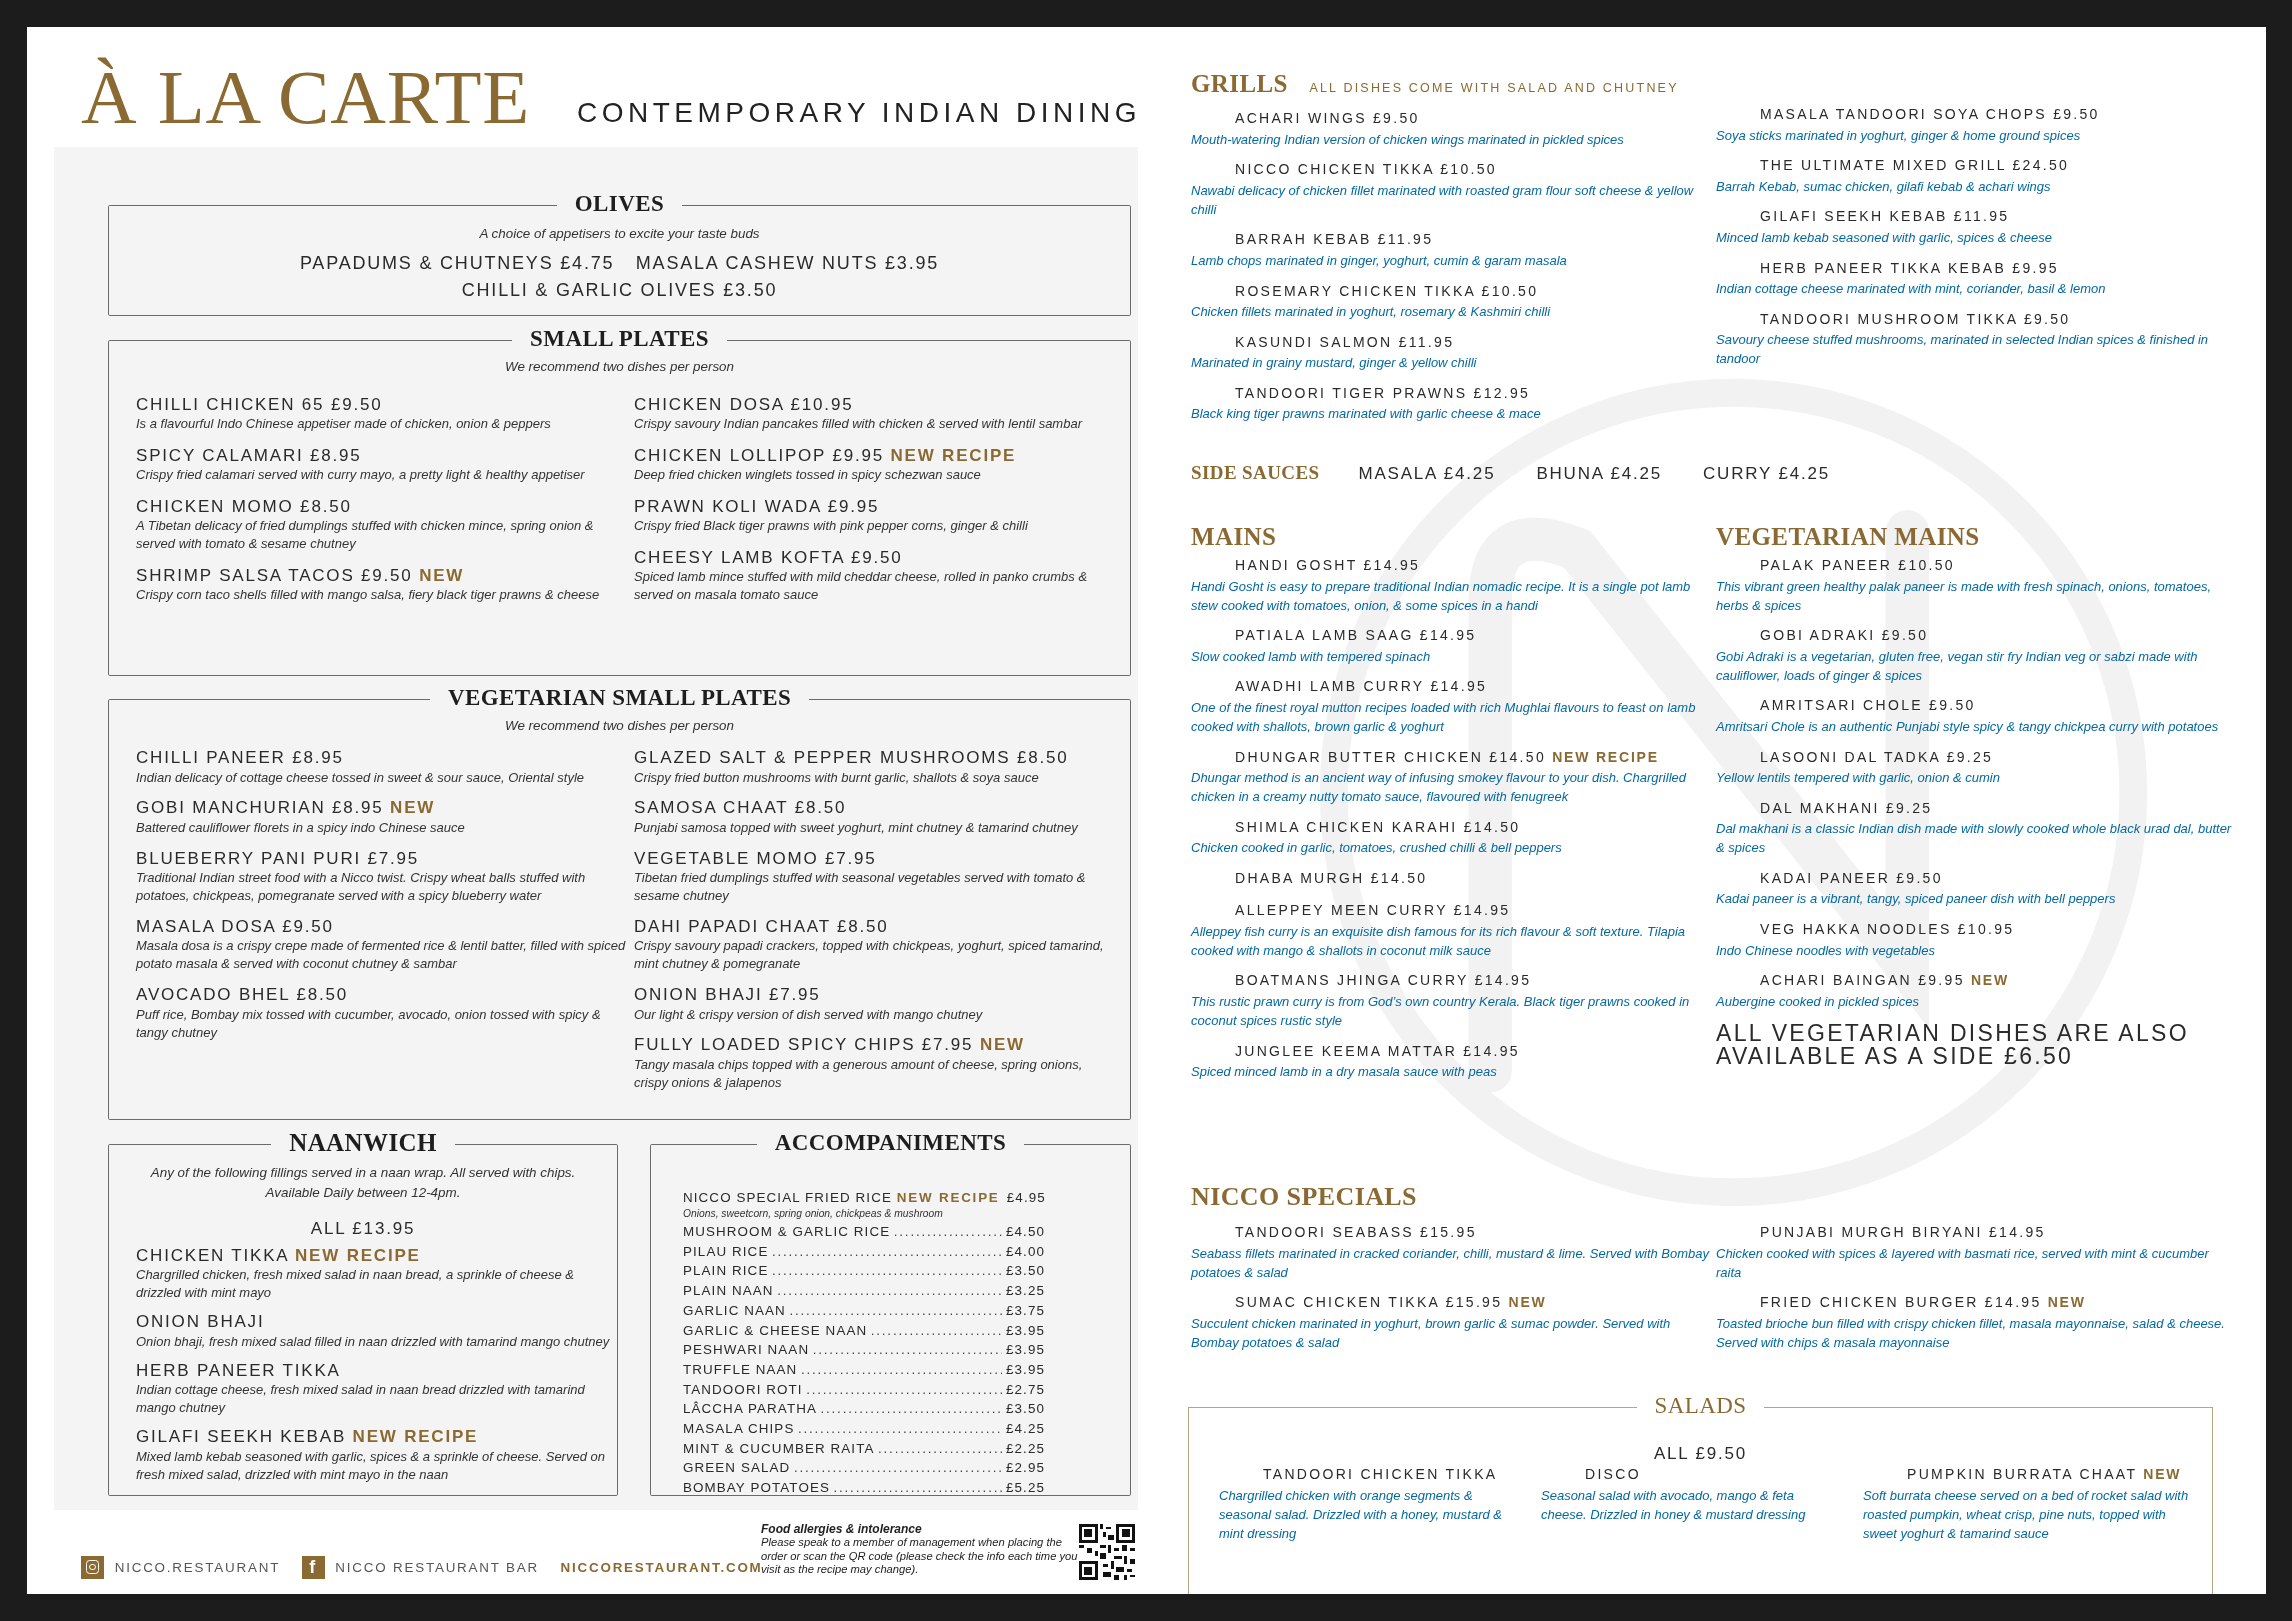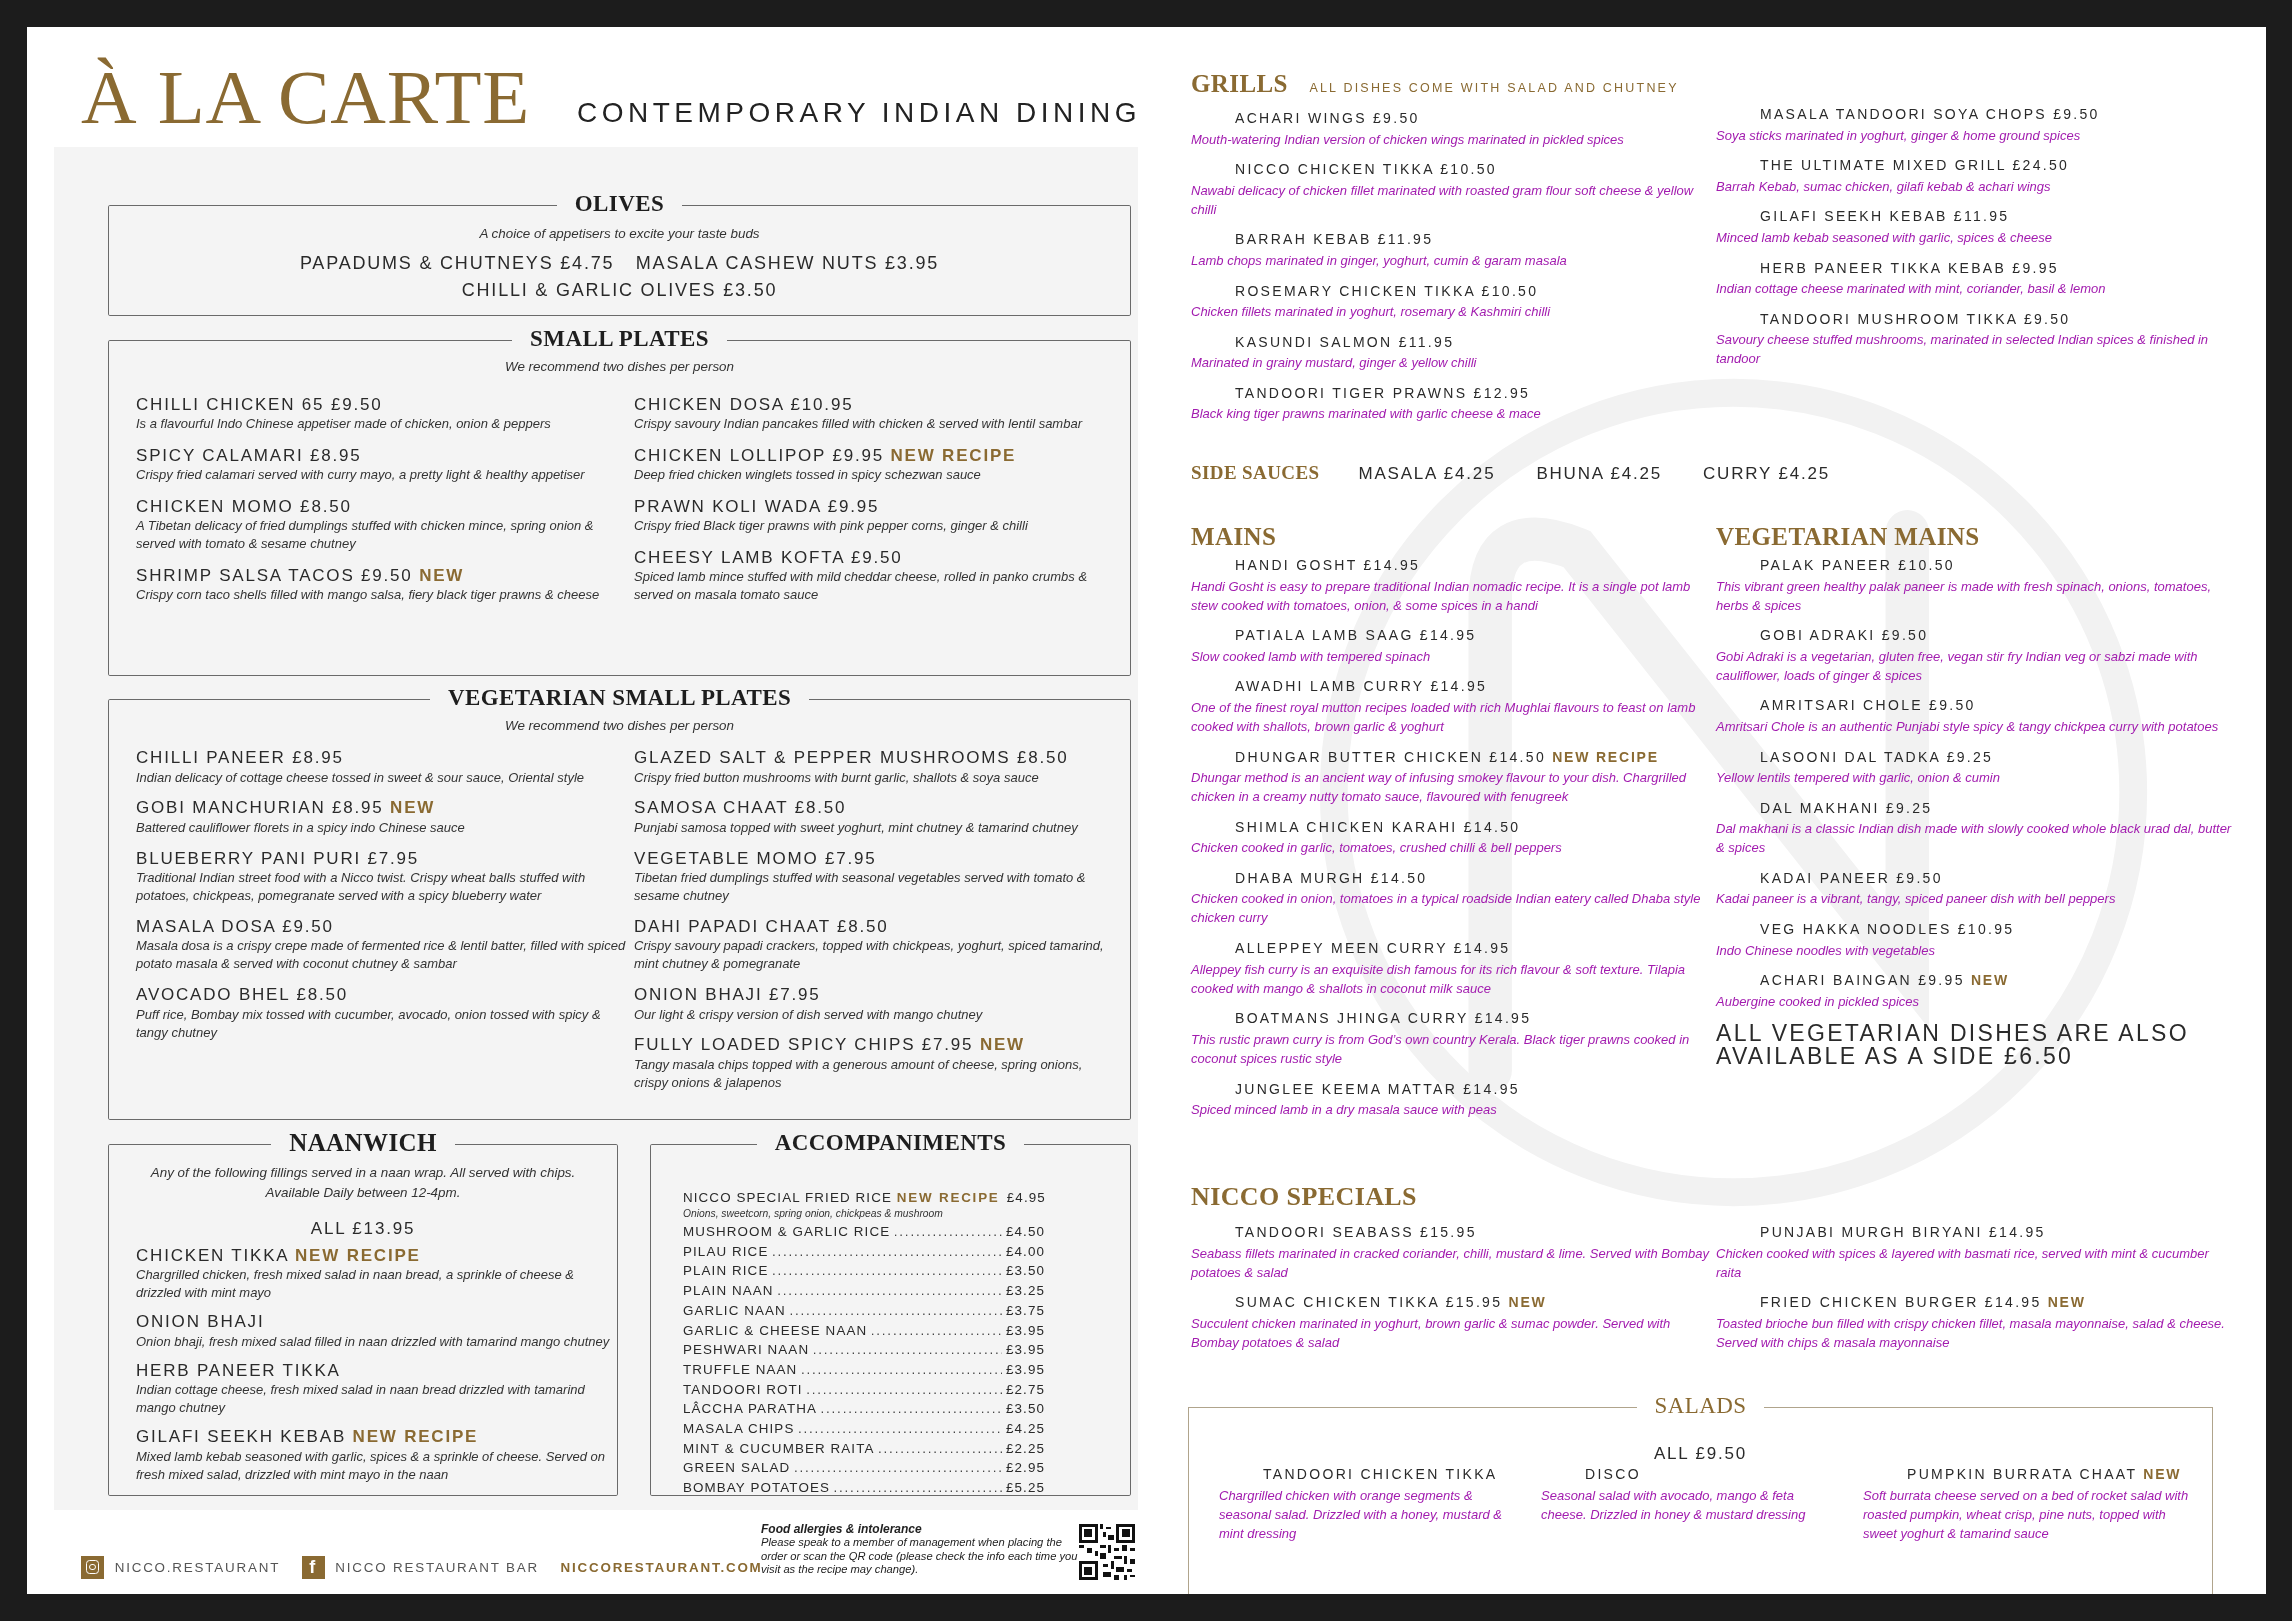--- a/index.html
+++ b/index.html
@@ -77,21 +77,21 @@
 
   .allergy { position: absolute; left: 734px; top: 1496px; width: 322px; font-style: italic; font-size: 11.2px; line-height: 13.4px; color: #222; }
   .allergy .h { font-weight: bold; font-size: 12px; }
   .qr { position: absolute; left: 1052px; top: 1497px; width: 56px; height: 56px; }
 
   
   .watermark { position: absolute; left: 1272px; top: 331px; width: 869px; height: 869px; }
 
   .sec-title { font-family: "Liberation Serif", serif; font-weight: bold; color: #8a6a32; font-size: 25px; letter-spacing: 0.4px; }
   .r-name { font-size: 14px; letter-spacing: 2.3px; color: #2a2a2a; line-height: 21.5px; margin-left: 44px; }
-  .r-desc { font-style: italic; font-size: 13px; color: #a21caf; line-height: 19px; }
+  .r-desc { font-style: italic; font-size: 13px; color: #0369a1; line-height: 19px; }
   .r-entry { margin-bottom: 10.7px; }
 
   .grills-head { position: absolute; left: 1164px; top: 43px; display: flex; align-items: baseline; }
   .grills-head .sub { font-size: 12.5px; letter-spacing: 2.2px; color: #8a6a32; margin-left: 21.5px; }
 
   .grills-l { position: absolute; left: 1164px; top: 81px; width: 519px; }
   .grills-r { position: absolute; left: 1689px; top: 77px; width: 519px; }
 
   .sauces { position: absolute; left: 1164px; top: 435px; display: flex; align-items: baseline; }
   .sauces .sec-title { font-size: 19px; margin-right: 39px; }
@@ -483,21 +483,20 @@
       <div class="r-entry">
         <div class="r-name"><span>DHUNGAR BUTTER CHICKEN £14.50</span> <span class="new">NEW RECIPE</span></div>
         <div class="r-desc">Dhungar method is an ancient way of infusing smokey flavour to your dish. Chargrilled chicken in a creamy nutty tomato sauce, flavoured with fenugreek</div>
       </div>
       <div class="r-entry">
         <div class="r-name"><span>SHIMLA CHICKEN KARAHI £14.50</span></div>
         <div class="r-desc">Chicken cooked in garlic, tomatoes, crushed chilli &amp; bell peppers</div>
       </div>
       <div class="r-entry">
         <div class="r-name"><span>DHABA MURGH £14.50</span></div>
-        <div class="r-desc">Chicken cooked in onion, tomatoes in a typical roadside Indian eatery called Dhaba style chicken curry</div>
       </div>
       <div class="r-entry">
         <div class="r-name"><span>ALLEPPEY MEEN CURRY £14.95</span></div>
         <div class="r-desc">Alleppey fish curry is an exquisite dish famous for its rich flavour &amp; soft texture. Tilapia cooked with mango &amp; shallots in coconut milk sauce</div>
       </div>
       <div class="r-entry">
         <div class="r-name"><span>BOATMANS JHINGA CURRY £14.95</span></div>
         <div class="r-desc">This rustic prawn curry is from God’s own country Kerala. Black tiger prawns cooked in coconut spices rustic style</div>
       </div>
       <div class="r-entry">

